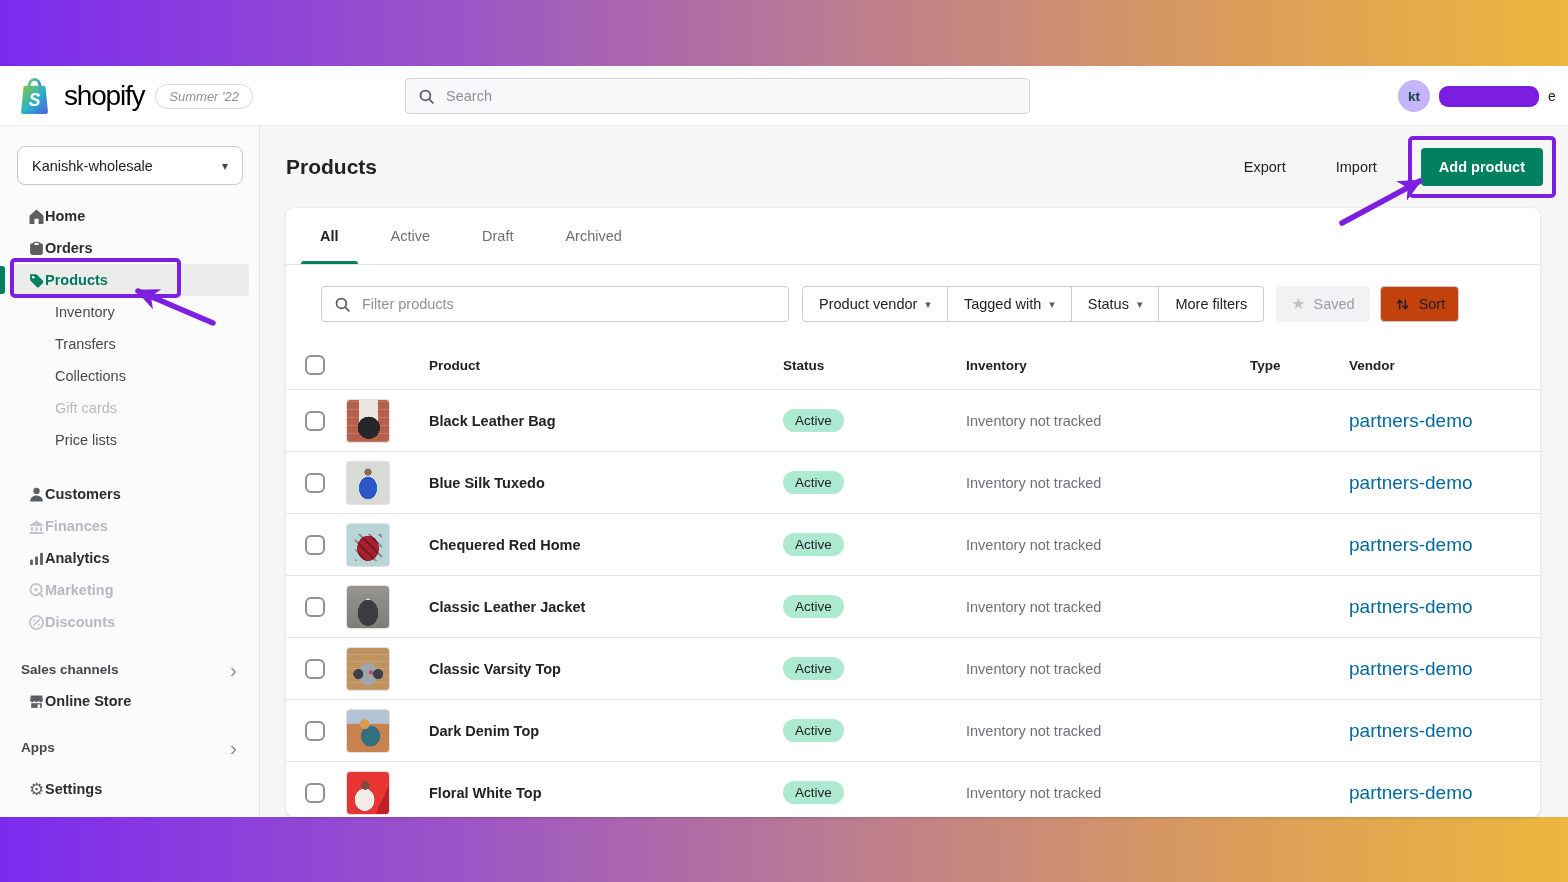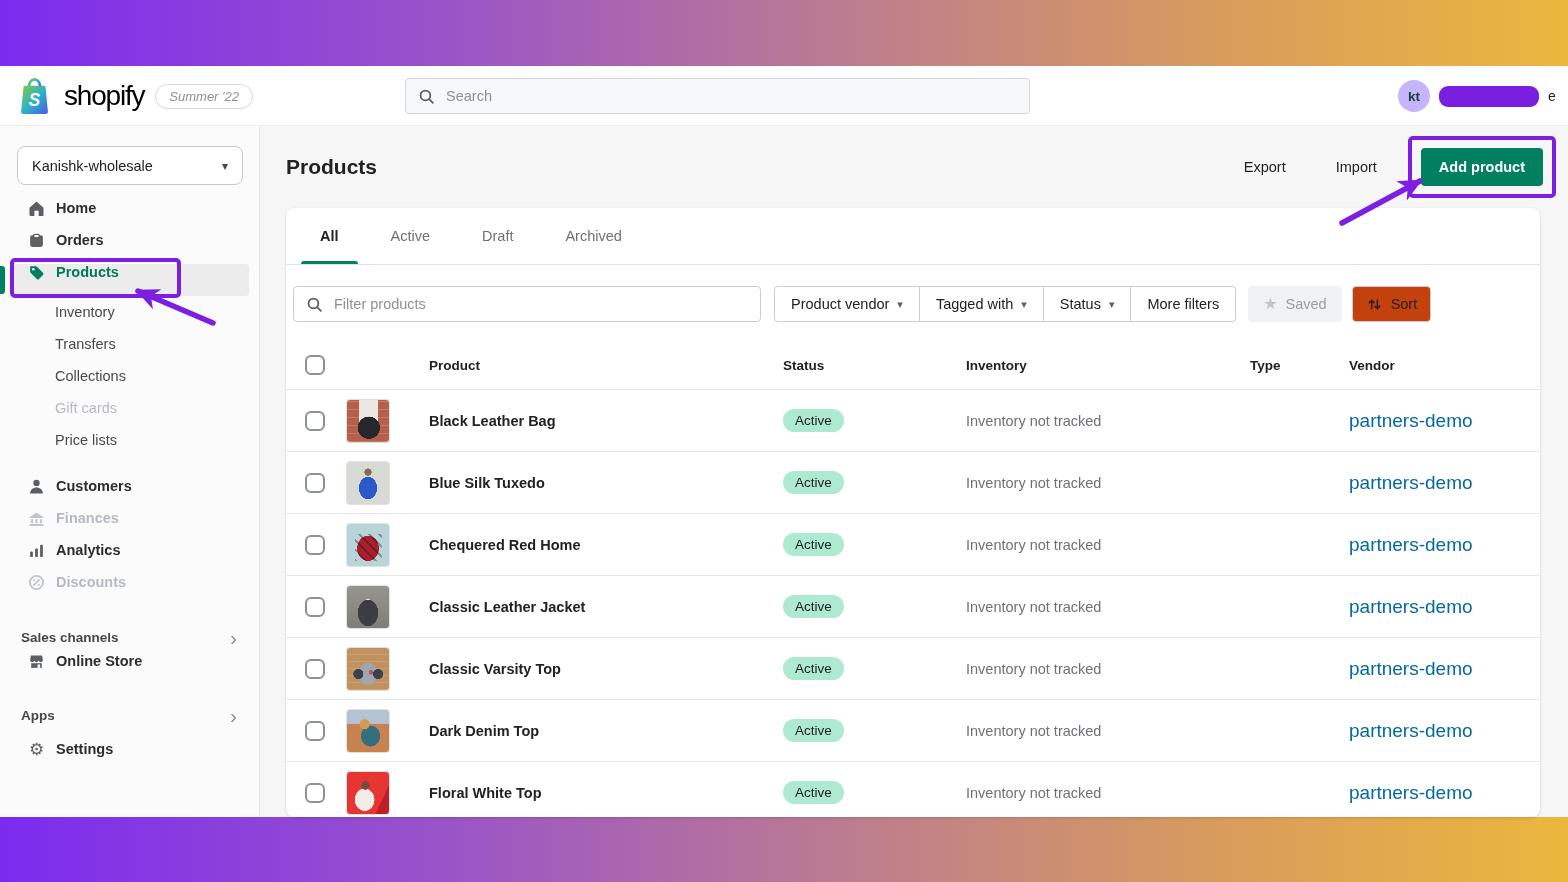--- a/index.html
+++ b/index.html
@@ -24,21 +24,21 @@
   .account-suffix{font-size:14px;color:#202223;}
 
   
   .sidebar{position:absolute;top:60px;left:0;width:260px;height:691px;background:#fbfbfb;
     border-right:1px solid #e3e4e6;box-sizing:border-box;}
   .store-switcher{margin:20px 16px 0 17px;height:39px;background:#fff;border:1px solid #c6c9cc;border-radius:8px;
     display:flex;align-items:center;justify-content:space-between;padding:0 14px;box-sizing:border-box;cursor:pointer;}
   .store-name{font-size:14.5px;color:#202223;}
   .caret{font-size:12px;color:#42474c;}
   .nav{margin-top:15px;}
-  .nav-item{height:32px;display:flex;gap:11px;padding-left:28px;position:relative;cursor:pointer;}
+  .nav-item{height:32px;display:flex;align-items:center;padding-left:28px;position:relative;cursor:pointer;}
   .nav-item .label{font-size:14.5px;font-weight:600;color:#2b2d2f;}
   .nav-item.selected{background:#ececed;margin:0 10px 0 12px;padding-left:16px;border-radius:4px;}
   .nav-item.selected .label{color:#007a5c;}
   .left-indicator{position:absolute;left:-12px;top:2px;width:5px;height:28px;background:#008060;border-radius:0 3px 3px 0;}
   .sub-item{height:32px;display:flex;align-items:center;padding-left:55px;font-size:14.5px;color:#47494c;cursor:pointer;}
   .sub-item.disabled{color:#b6bac0;cursor:default;}
   .nav-item.disabled .label{color:#b6bac0;}
   .icon16{width:17px;height:17px;flex:0 0 17px;display:flex;align-items:center;justify-content:center;}
   .glyph-icon{font-size:17px;line-height:1;color:#5c5f62;}
   .nav-heading{height:32px;display:flex;align-items:center;justify-content:space-between;
@@ -55,21 +55,21 @@
   .add-product-btn{background:#008060;color:#fff;font-size:14.5px;font-weight:600;border:none;border-radius:4px;
     padding:11px 18px;cursor:pointer;font-family:inherit;}
 
   .card{position:absolute;left:26px;top:82px;width:1254px;height:609px;background:#fff;border-radius:8px;
     box-shadow:0 1px 3px rgba(0,0,0,.12),0 0 2px rgba(0,0,0,.06);overflow:hidden;box-sizing:border-box;}
   .tabs{height:57px;border-bottom:1px solid #e0e2e4;display:flex;align-items:stretch;padding:0 8px;box-sizing:border-box;}
   .tab{padding:0 26px;display:flex;align-items:center;font-size:14.5px;color:#6d7175;font-weight:500;position:relative;cursor:pointer;}
   .tab.active{color:#202223;font-weight:600;}
   .tab.active::after{content:"";position:absolute;left:7px;right:7px;bottom:0;height:3px;background:#008060;border-radius:3px 3px 0 0;}
 
-  .filter-bar{margin:21px 19px 0 7px;display:flex;align-items:center;height:36px;}
+  .filter-bar{margin:21px 19px 0 35px;display:flex;align-items:center;height:36px;}
   .filter-input{width:468px;height:36px;background:#fff;border:1px solid #c9ccd0;border-radius:4px;
     display:flex;align-items:center;gap:9px;padding:0 12px;box-sizing:border-box;}
   .filter-input input{flex:1;border:none;outline:none;font-size:14.5px;color:#202223;font-family:inherit;background:transparent;}
   .seg-group{display:flex;margin-left:13px;}
   .seg-btn{height:36px;border:1px solid #c9ccd0;border-left:none;background:#fff;padding:0 16px;font-size:14.5px;
     font-weight:500;color:#202223;display:flex;align-items:center;gap:8px;box-sizing:border-box;cursor:pointer;font-family:inherit;}
   .seg-btn.first{border-left:1px solid #c9ccd0;border-radius:4px 0 0 4px;}
   .seg-btn.last{border-radius:0 4px 4px 0;}
   .seg-caret{font-size:11px;color:#5c5f62;}
   .saved-btn{margin-left:12px;height:36px;background:#f1f2f3;border:none;border-radius:4px;padding:0 15px;
@@ -238,20 +238,30 @@
               <rect x="2" y="9" width="2.6" height="5.2" rx="0.9"></rect>
               <rect x="6.7" y="6" width="2.6" height="8.2" rx="0.9"></rect>
               <rect x="11.4" y="2.6" width="2.6" height="11.6" rx="0.9"></rect>
             </svg>
         </span>
         <span class="label">Analytics</span>
       </div>
       <div class="nav-item disabled">
         <span class="icon16">
           <svg width="17" height="17" viewBox="0 0 16 16">
+              <circle cx="7.6" cy="7.2" r="5.3" fill="none" stroke="#c2c6ca" stroke-width="1.8"></circle>
+              <circle cx="7.6" cy="7.2" r="1.6" fill="#c2c6ca"></circle>
+              <path d="M10.6 10.4 l3.2 3.4" stroke="#c2c6ca" stroke-width="1.8" stroke-linecap="round"></path>
+            </svg>
+        </span>
+        <span class="label">Marketing</span>
+      </div>
+      <div class="nav-item disabled">
+        <span class="icon16">
+          <svg width="17" height="17" viewBox="0 0 16 16">
               <circle cx="8" cy="8" r="6.2" fill="none" stroke="#c2c6ca" stroke-width="1.8"></circle>
               <path d="M5.5 10.5 L10.5 5.5" stroke="#c2c6ca" stroke-width="1.5" stroke-linecap="round"></path>
               <circle cx="5.9" cy="5.9" r="1" fill="#c2c6ca"></circle>
               <circle cx="10.1" cy="10.1" r="1" fill="#c2c6ca"></circle>
             </svg>
         </span>
         <span class="label">Discounts</span>
       </div>
 
       <div class="nav-heading sp-channels">

